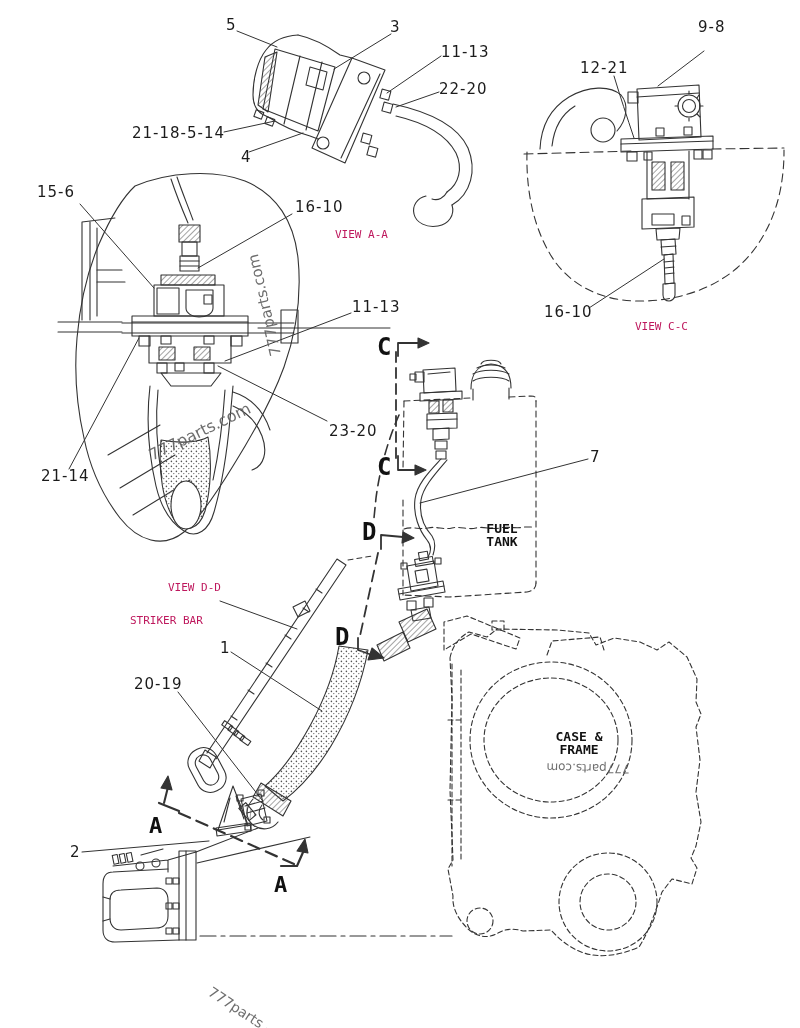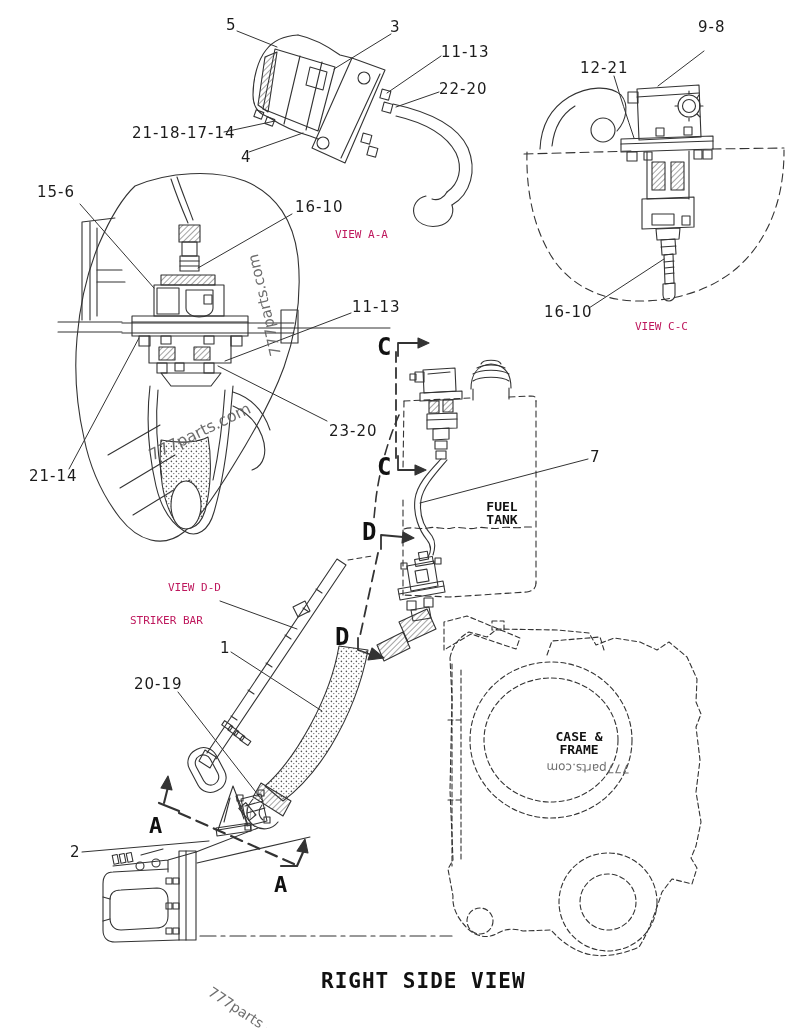--- a/index.html
+++ b/index.html
@@ -321,51 +321,50 @@
         <path d="M82,852 L209,841"></path>
       </g>
     </g>
   </g>
 </svg>
 
 <div class="txt callout" style="left:226px;top:18px;">5</div>
 <div class="txt callout" style="left:390px;top:20px;">3</div>
 <div class="txt callout" style="left:441px;top:45px;">11-13</div>
 <div class="txt callout" style="left:439px;top:82px;">22-20</div>
-<div class="txt callout" style="left:132px;top:126px;">21-18-17-14</div>
+<div class="txt callout" style="left:132px;top:126px;">21-18-5-14</div>
 <div class="txt callout" style="left:241px;top:150px;">4</div>
 <div class="txt callout" style="left:295px;top:200px;">16-10</div>
 <div class="txt callout" style="left:698px;top:20px;">9-8</div>
 <div class="txt callout" style="left:580px;top:61px;">12-21</div>
 <div class="txt callout" style="left:544px;top:305px;">16-10</div>
 <div class="txt callout" style="left:37px;top:185px;">15-6</div>
 <div class="txt callout" style="left:352px;top:300px;">11-13</div>
 <div class="txt callout" style="left:329px;top:417px;margin-top:7px;">23-20</div>
-<div class="txt callout" style="left:29px;top:469px;text-align:right;">21-14</div>
+<div class="txt callout" style="left:41px;top:469px;text-align:right;">21-14</div>
 <div class="txt callout" style="left:590px;top:450px;">7</div>
 <div class="txt callout" style="left:220px;top:641px;">1</div>
 <div class="txt callout" style="left:134px;top:677px;">20-19</div>
 <div class="txt callout" style="left:70px;top:845px;">2</div>
 
 <div class="txt cap" style="left:335px;top:229px;">VIEW A-A</div>
 <div class="txt cap" style="left:635px;top:321px;">VIEW C-C</div>
 <div class="txt cap" style="left:168px;top:554px;margin-top:28px;">VIEW D-D</div>
 <div class="txt cap" style="left:130px;top:615px;">STRIKER BAR</div>
 
-<div class="txt cap2" style="left:481px;top:500px;width:42px;">
+<div class="txt cap2" style="left:481px;top:522px;width:42px;">
   <span>FUEL</span><br>
   <span>TANK</span>
 </div>
 
 <div class="txt cap2" style="left:551px;top:730px;width:56px;">
   <span>CASE &amp;</span><br>
   <span>FRAME</span>
 </div>
 
-<div class="txt bigtitle" style="left:321px;top:971px;">RIGHT SIDE VIEW</div>
 
 <div class="txt secletter" style="left:377px;top:335px;">C</div>
 <div class="txt secletter" style="left:377px;top:455px;">C</div>
 <div class="txt secletter" style="left:362px;top:520px;">D</div>
 <div class="txt secletter" style="left:335px;top:625px;">D</div>
 <div class="txt secletterA" style="left:149px;top:815px;">A</div>
 <div class="txt secletterA" style="left:274px;top:874px;">A</div>
 
 <div class="txt wm" style="left:265px;top:305px;transform:translate(-50%,-50%) rotate(-103deg);">777parts.com</div>
 <div class="txt wm" style="left:200px;top:432px;font-size:16px;transform:translate(-50%,-50%) rotate(-26deg);">777parts.com</div>

